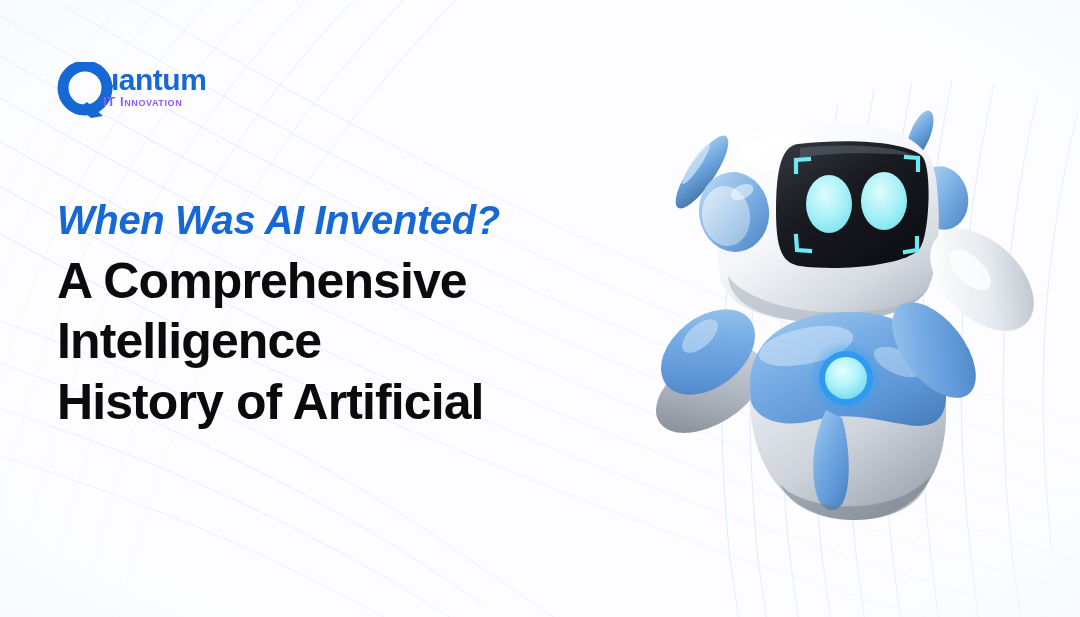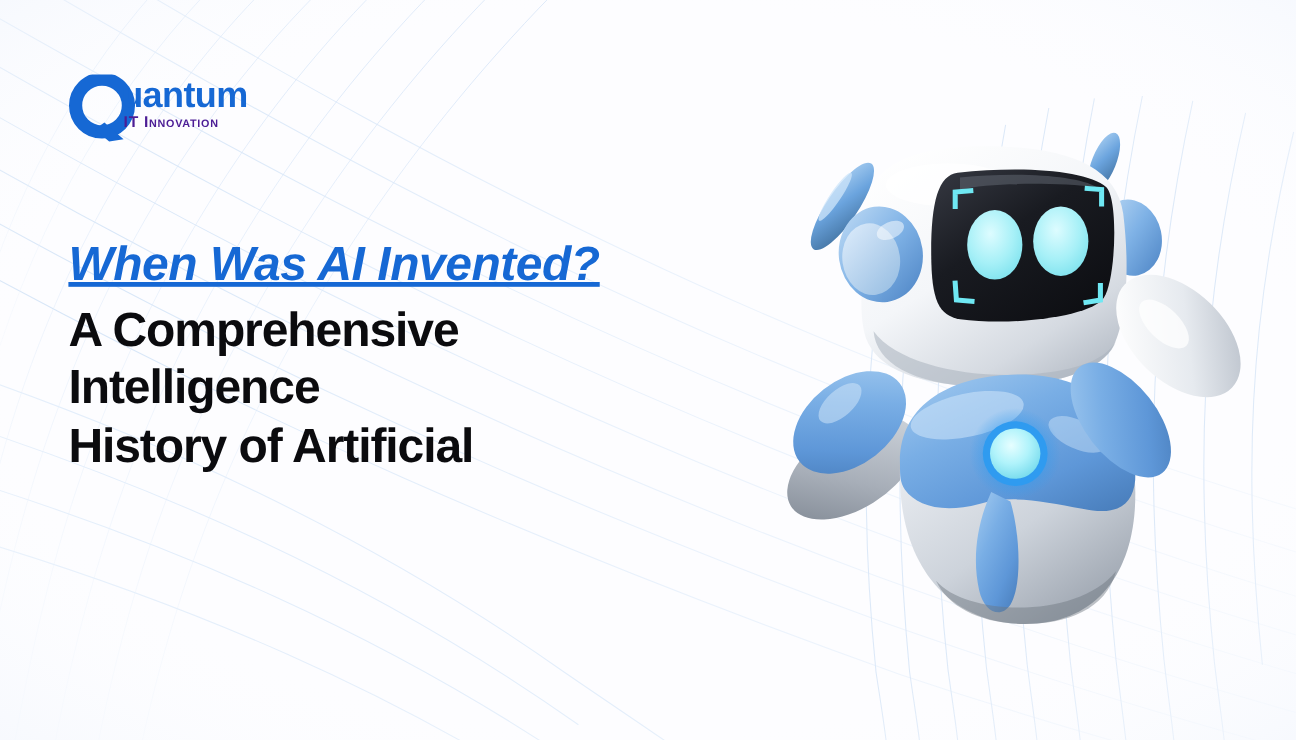--- a/index.html
+++ b/index.html
@@ -46,25 +46,24 @@
     width:600px;
   }
   .headline-eyebrow {
     font-size:40px;
     line-height:1.12;
     font-weight:bold;
     font-style:italic;
     color:#1668d4;
     letter-spacing:-0.4px;
     white-space:nowrap;
-    text-decoration:underline;
   }
   .headline-main {
     margin-top:8px;
-    font-size:40px;
+    font-size:50px;
     line-height:1.21;
     font-weight:bold;
     color:#0b0b0e;
     letter-spacing:-0.9px;
     max-width:470px;
   }
 
   
   .robot {
     position:absolute;
@@ -148,21 +147,21 @@
     <svg class="logo-svg" width="215" height="62" viewBox="0 0 215 62" aria-hidden="true">
 
       <g>
         <circle cx="28" cy="26" r="22" fill="none" stroke="#1668d4" stroke-width="11"></circle>
         <path d="M30 40 L46 54 L34 56 L22 46 Z" fill="#1668d4"></path>
       </g>
     </svg>
 
     <div style="position:absolute; left:44px; top:3px; width:175px; height:56px;">
       <div style="position:absolute; left:0; top:0; font-size:30px; font-weight:bold; color:#1668d4; letter-spacing:-0.5px; line-height:1;">uantum</div>
-      <div style="position:absolute; left:2px; top:30px; font-size:13px; font-weight:bold; color:#4c1d95; letter-spacing:0.6px; font-variant:small-caps; line-height:1;">IT Innovation</div>
+      <div style="position:absolute; left:2px; top:30px; font-size:13px; font-weight:bold; color:#8b5cf6; letter-spacing:0.6px; font-variant:small-caps; line-height:1;">IT Innovation</div>
     </div>
   </div>
 
   <div class="copy">
     <div class="headline-eyebrow">When Was AI Invented?</div>
     <div class="headline-main">
       <div>A Comprehensive</div>
       <div>Intelligence</div>
       <div>History of Artificial</div>
     </div>

